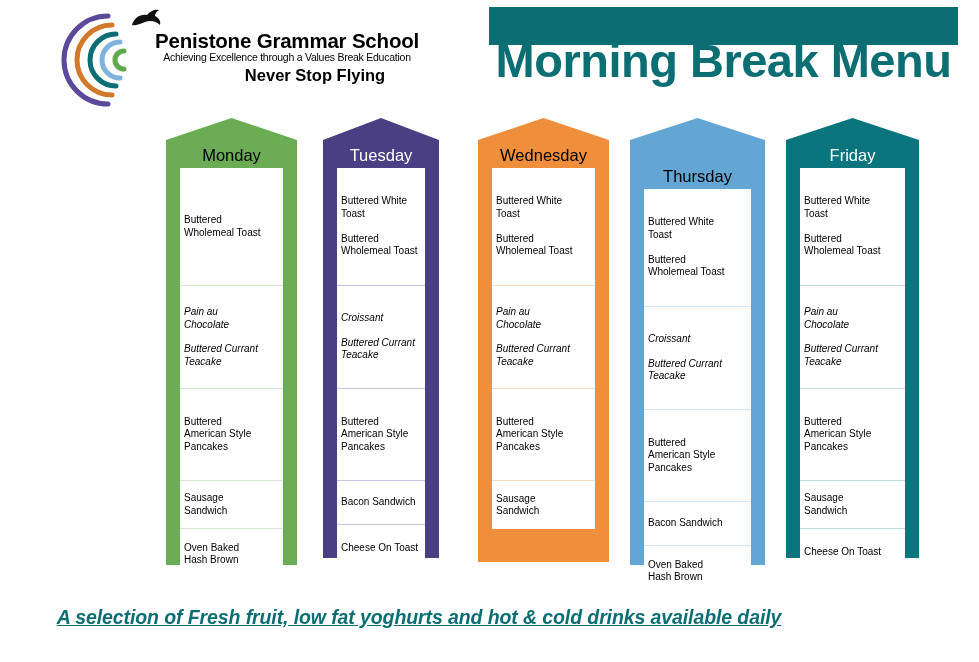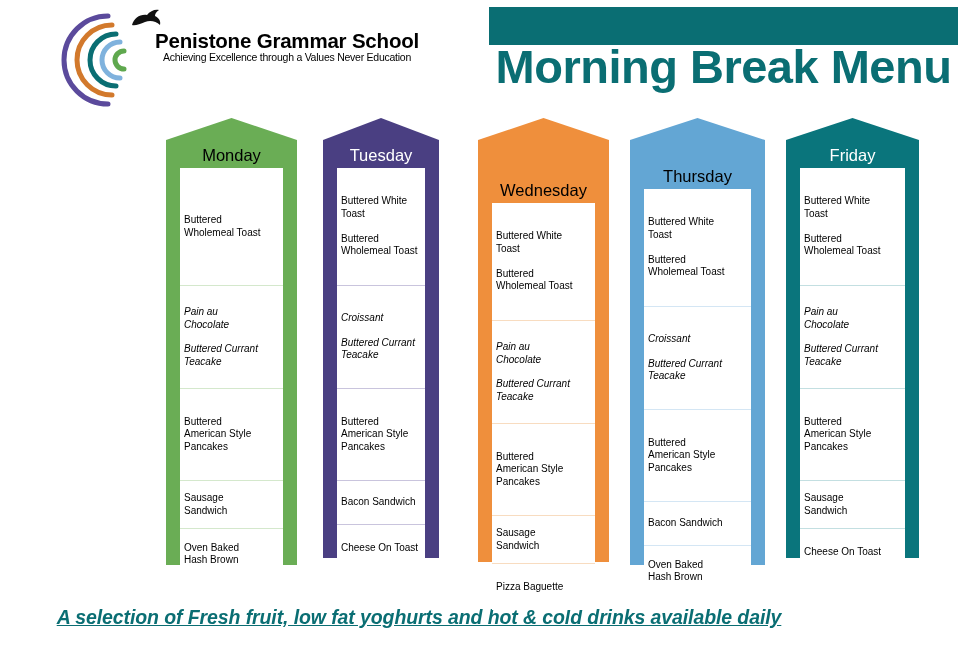--- a/index.html
+++ b/index.html
@@ -69,21 +69,21 @@
   }
 
   #title-bar {
     position: absolute;
     left: 477px; top: 7px;
     width: 469px; height: 38px;
     background: #0a6e73;
   }
   #title-text {
     position: absolute;
-    left: 477px; top: 42px;
+    left: 477px; top: 36px;
     width: 469px;
     text-align: center;
     font-size: 47px;
     font-weight: bold;
     color: #0a6e73;
     letter-spacing: -0.5px;
     white-space: nowrap;
     line-height: 1.05;
   }
 
@@ -171,21 +171,22 @@
         <path d="M 60 32 A 18 18 0 1 0 60 68" stroke="#7fb2dd" stroke-width="5"></path>
         <path d="M 64 41 A 9 9 0 1 0 64 59" stroke="#5fa84e" stroke-width="5"></path>
       </g>
     </svg>
 
     <svg id="bird-icon" viewBox="0 0 40 26">
       <path d="M 6 18 C 8 11 14 7 21 8 C 24 4 29 2 33 3 C 30 5 29 7 29 9 C 33 11 35 14 34 18 C 30 14 24 13 19 15 C 14 17 9 19 6 18 Z" fill="#111111"></path>
     </svg>
 
     <div id="school-name">Penistone Grammar School</div>
-    <div id="school-tagline">Achieving Excellence through a Values Never Education</div>
+    <div id="school-tagline">Achieving Excellence through a Values Break Education</div>
+    <div id="motto">Never Stop Flying</div>
   </div>
 
   <div id="title-bar"></div>
   <div id="title-text">Morning Break Menu</div>
 </div>
 
 <div id="columns">
     <div class="day-col" style="left: 120px; width: 131px; height: 447px;">
       <div class="day-banner" style="height: 447px;">
         <svg class="day-shape" viewBox="0 0 131 447" preserveAspectRatio="none">
@@ -237,38 +238,35 @@
             <div class="meal-item">Cheese On Toast</div>
           </div>
         </div>
       </div>
     </div>
     <div class="day-col" style="left: 432px; width: 131px; height: 444px;">
       <div class="day-banner" style="height: 444px;">
         <svg class="day-shape" viewBox="0 0 131 444" preserveAspectRatio="none">
           <path d="M 65.5 0 L 131 22 L 131 444 L 0 444 L 0 22 Z" fill="#ef8f3c"></path>
         </svg>
-        <div class="day-name" style="color: rgb(0, 0, 0); margin-top: 35px;">Wednesday</div>
+        <div class="day-name" style="color: rgb(0, 0, 0);">Wednesday</div>
         <div class="day-body">
           <div class="meal-group" style="border-bottom-color: rgb(248, 220, 192); height: 118px; box-sizing: border-box; display: flex; flex-direction: column; justify-content: center;">
             <div class="meal-item">Buttered White<br>Toast</div>
             <div class="meal-item">Buttered<br>Wholemeal Toast</div>
           </div>
           <div class="meal-group" style="border-bottom-color: rgb(248, 220, 192); height: 103px; box-sizing: border-box; display: flex; flex-direction: column; justify-content: center;">
             <div class="meal-item italic">Pain au<br>Chocolate</div>
             <div class="meal-item italic">Buttered Currant<br>Teacake</div>
           </div>
           <div class="meal-group" style="border-bottom-color: rgb(248, 220, 192); height: 92px; box-sizing: border-box; display: flex; flex-direction: column; justify-content: center;">
             <div class="meal-item">Buttered<br>American Style<br>Pancakes</div>
           </div>
           <div class="meal-group" style="border-bottom-color: rgb(248, 220, 192); height: 48px; box-sizing: border-box; display: flex; flex-direction: column; justify-content: center;">
             <div class="meal-item">Sausage<br>Sandwich</div>
-          </div>
-          <div class="meal-group" style="border-bottom-color: rgb(248, 220, 192); height: 46px; box-sizing: border-box; display: flex; flex-direction: column; justify-content: center;">
-            <div class="meal-item">Pizza Baguette</div>
           </div>
         </div>
       </div>
     </div>
     <div class="day-col" style="left: 584px; width: 135px; height: 447px;">
       <div class="day-banner" style="height: 447px;">
         <svg class="day-shape" viewBox="0 0 135 447" preserveAspectRatio="none">
           <path d="M 67.5 0 L 135 22 L 135 447 L 0 447 L 0 22 Z" fill="#63a6d4"></path>
         </svg>
         <div class="day-name" style="color: rgb(0, 0, 0); margin-top: 21px;">Thursday</div>

